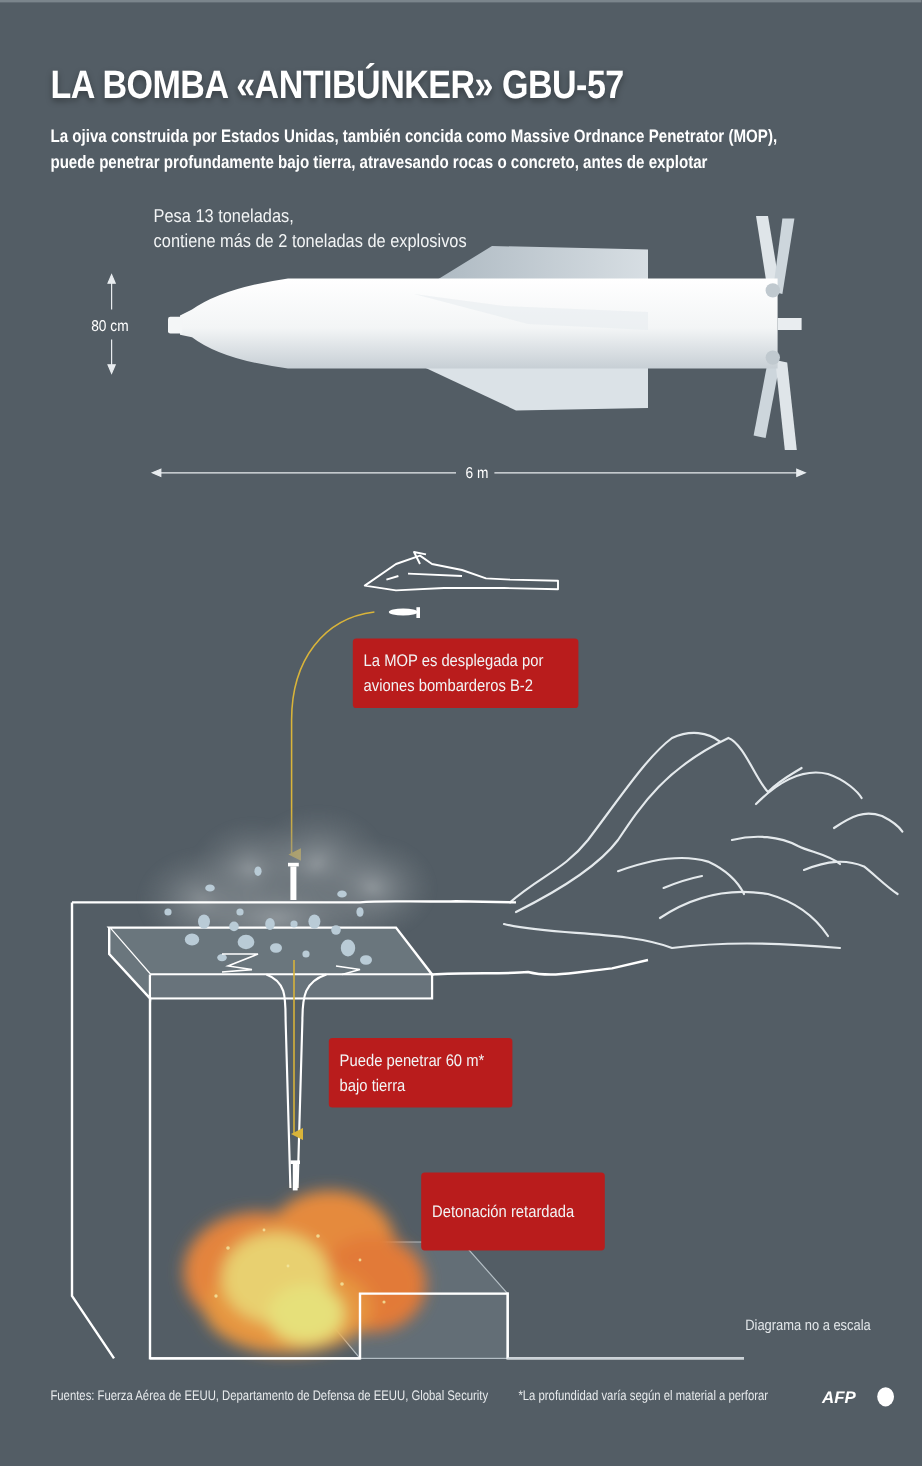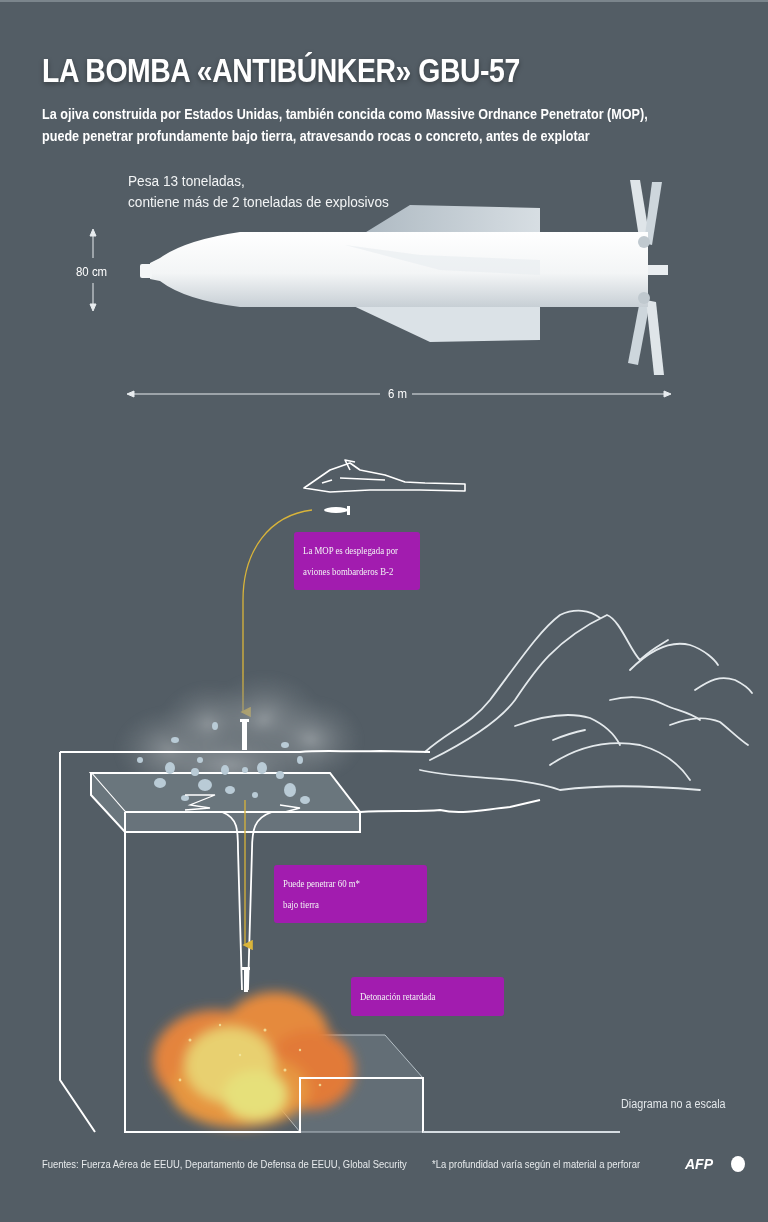--- a/index.html
+++ b/index.html
@@ -28,23 +28,23 @@
     position: absolute; left: 128px; top: 170px;
     font-size: 15.5px; line-height: 21px; color: #f2f4f5;
     transform: scaleX(0.88); transform-origin: left top;
     white-space: nowrap;
   }
   .dim-label {
     position: absolute; font-size: 13px; color: #ffffff;
     transform: scaleX(0.88); transform-origin: left top; white-space: nowrap;
   }
   .callout {
-    position: absolute; background: #a21caf; border-radius: 3px;
-    color: #f2f4f5; font-size: 10px; line-height: 21px;
-    padding: 8px 9px; white-space: nowrap; font-family: Liberation Serif, serif;
+    position: absolute; background: #b91c1c; border-radius: 3px;
+    color: #f2f4f5; font-size: 14px; line-height: 21px;
+    padding: 8px 9px; white-space: nowrap;
   }
   .callout span { display:block; transform: scaleX(0.88); transform-origin: left top; }
   .scale-note {
     position: absolute; right: 42px; top: 1097px;
     font-size: 12.5px; color: #e3e7ea;
     transform: scaleX(0.86); transform-origin: right top; white-space: nowrap;
   }
   .footer {
     position: absolute; top: 1158px; font-size: 11.5px; color: #e7eaec;
     transform: scaleX(0.82); transform-origin: left top; white-space: nowrap;
@@ -267,21 +267,21 @@
 <div class="callout" style="left:294px; top:532px;">
   <span>La MOP es desplegada por</span>
   <span>aviones bombarderos B-2</span>
 </div>
 
 <div class="callout" style="left:274px; top:865px; width:135px;">
   <span>Puede penetrar 60 m*</span>
   <span>bajo tierra</span>
 </div>
 
-<div class="callout" style="left:351px; top:977px; padding:9px 9px; width:135px;">
+<div class="callout" style="left:351px; top:977px; padding:22px 9px; width:135px;">
   <span>Detonación retardada</span>
 </div>
 
 <div class="scale-note">Diagrama no a escala</div>
 
 <div class="footer" style="left:42px;">Fuentes: Fuerza Aérea de EEUU, Departamento de Defensa de EEUU, Global Security</div>
 <div class="footer" style="left:432px;">*La profundidad varía según el material a perforar</div>
 
 <div class="afp">
   <span>AFP</span>

